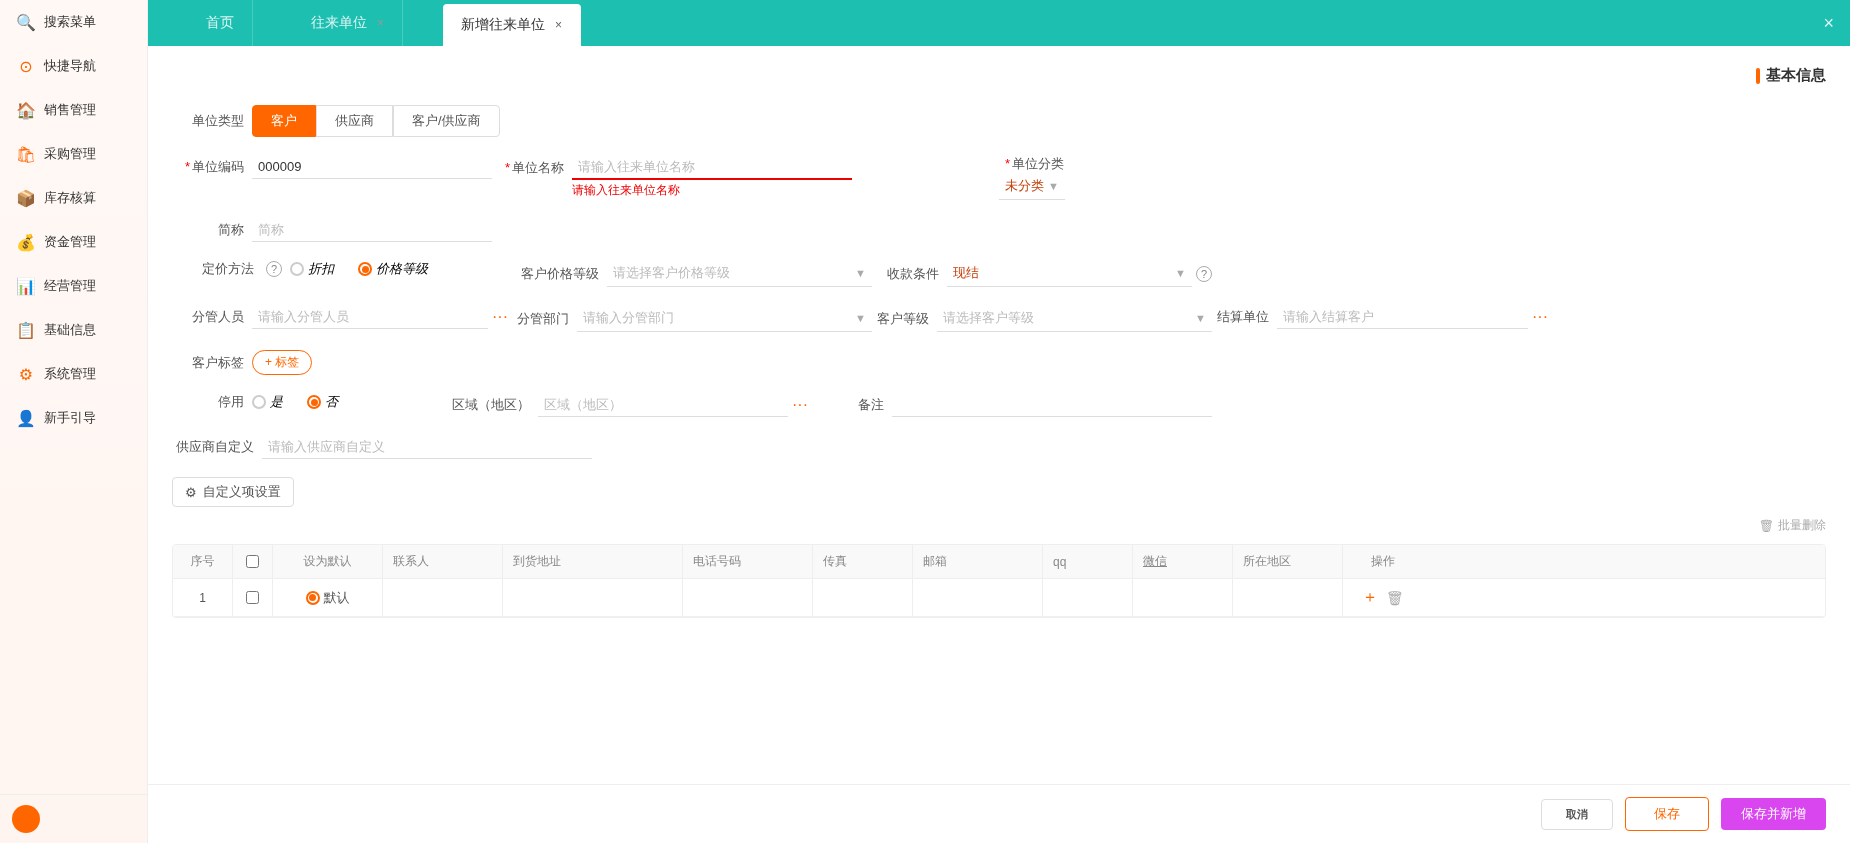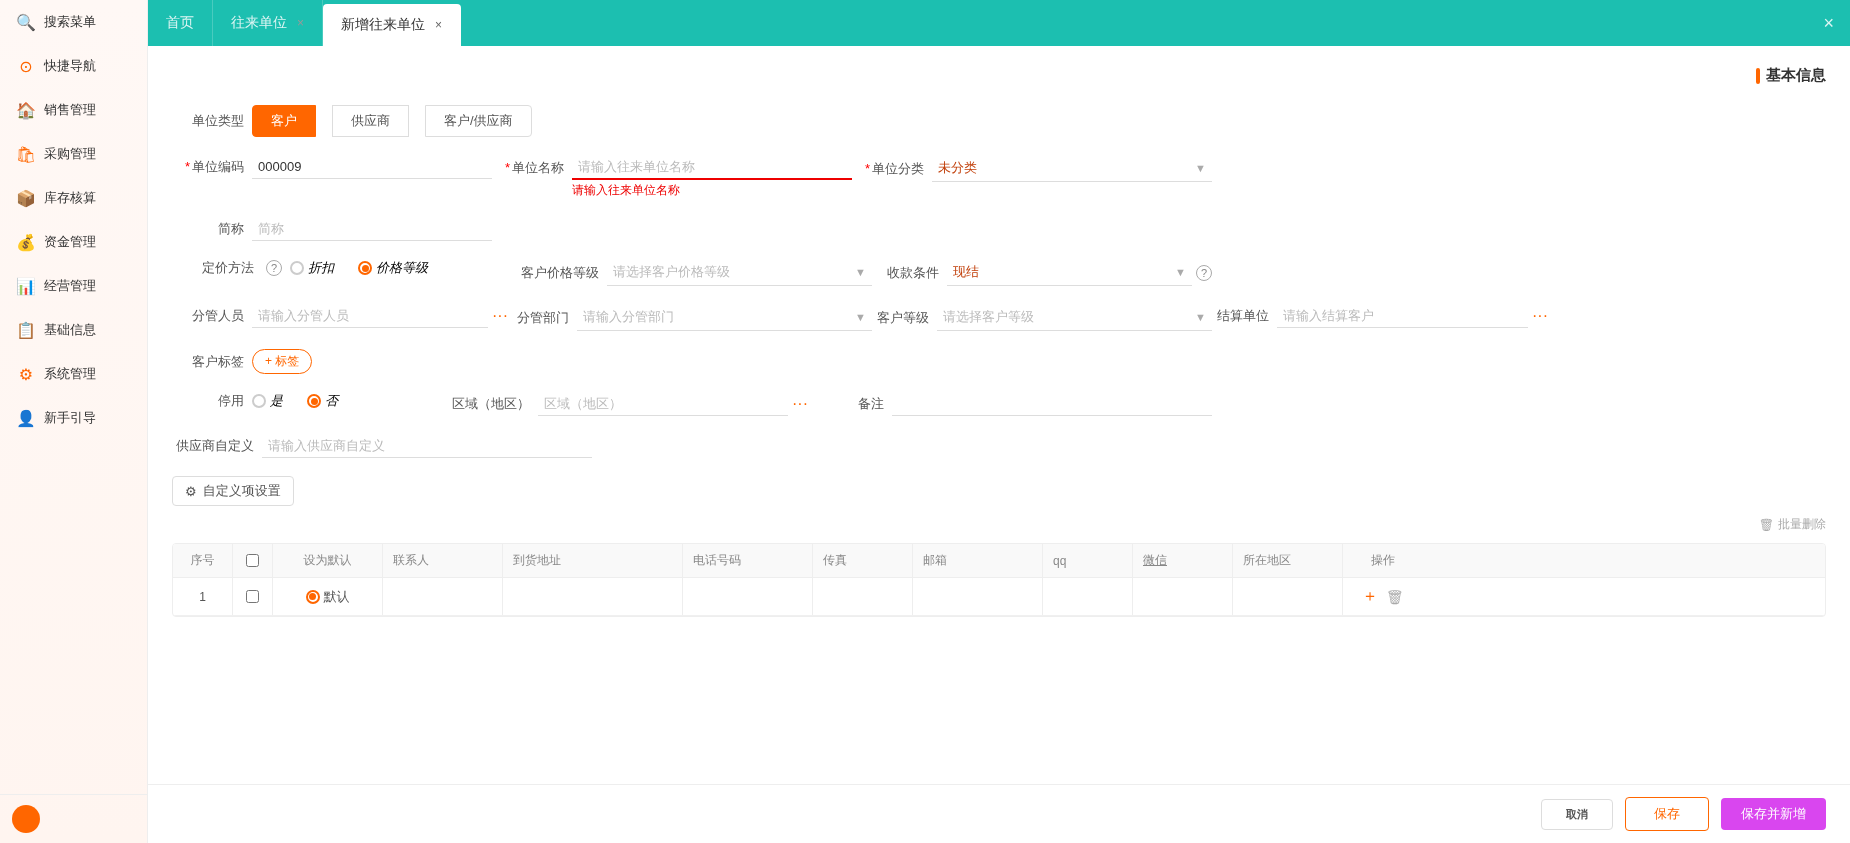--- a/index.html
+++ b/index.html
@@ -49,20 +49,21 @@
     .tab {
       display: flex;
       align-items: center;
       gap: 6px;
       padding: 0 18px;
       height: 100%;
       cursor: pointer;
       color: rgba(255,255,255,0.85);
       font-size: 14px;
       border-right: 1px solid rgba(255,255,255,0.2);
+      margin-left: 40px;
     }
     .tab.active {
       background: #fff;
       color: #333;
       border-radius: 4px 4px 0 0;
       margin-top: 4px;
       height: calc(100% - 4px);
     }
     .tab .close-icon { font-size: 12px; color: #999; margin-left: 4px; }
     .tab.active .close-icon { color: #666; }
@@ -95,21 +96,21 @@
     .section-title .icon-bar {
       width: 4px;
       height: 16px;
       background: #f60;
       border-radius: 2px;
     }
 
     
     .unit-type-group {
       display: flex;
-      gap: 16px;
+      gap: 0;
     }
     .unit-btn {
       padding: 6px 18px;
       border: 1px solid #ddd;
       background: #fff;
       cursor: pointer;
       font-size: 13px;
       color: #555;
     }
     .unit-btn.active {
@@ -464,21 +465,21 @@
       </div>
 
       <div class="form-field" style="max-width: 360px; flex-direction: column; align-items: flex-start;">
         <div style="display:flex; align-items:center; width:100%;">
           <span class="form-label required">单位名称</span>
           <input class="form-input error" type="text" placeholder="请输入往来单位名称" style="">
         </div>
         <span class="error-msg" style="margin-left: 80px;">请输入往来单位名称</span>
       </div>
 
-      <div class="form-field" style="max-width: 360px;">
+      <div class="form-field" style="max-width: 360px; flex-direction: column;">
         <span class="form-label required">单位分类</span>
         <div class="form-select">
           <span class="value">未分类</span>
           <span class="arrow">▼</span>
         </div>
       </div>
     </div>
 
     <div class="form-row">
       <div class="form-field" style="max-width: 320px;">

